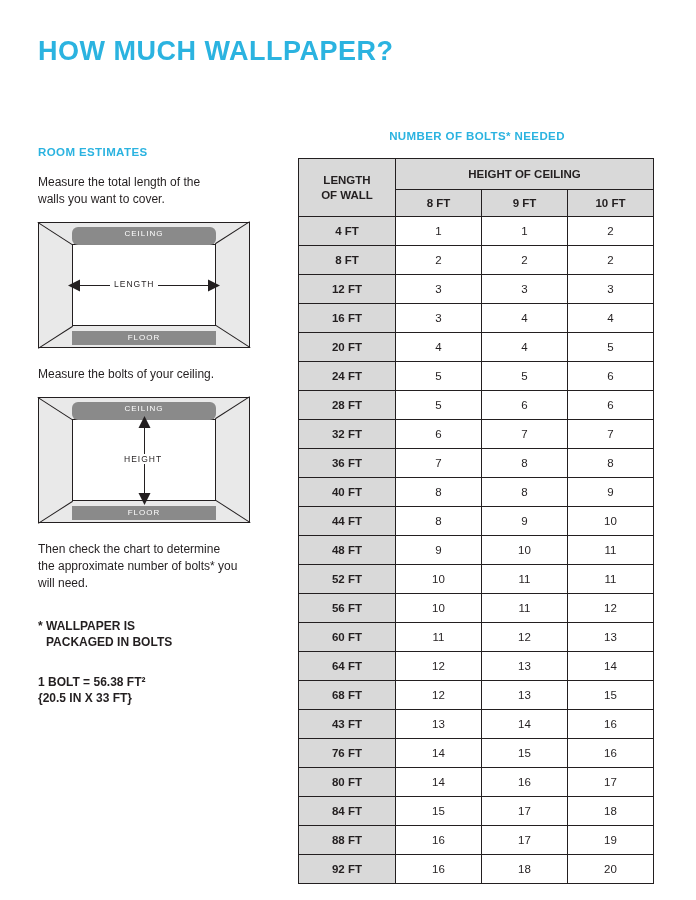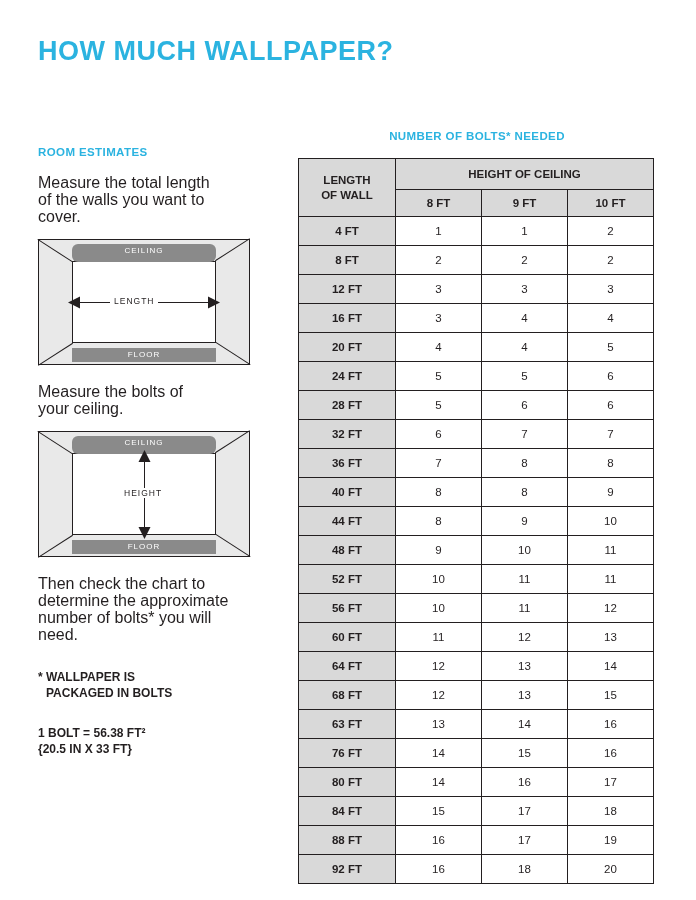--- a/index.html
+++ b/index.html
@@ -39,21 +39,21 @@
     width: 230px;
   }
   .section-head {
     font-size: 11.5px;
     font-weight: bold;
     color: #2bb3e0;
     letter-spacing: 0.4px;
     margin-bottom: 16px;
   }
   .para {
-    font-size: 16px;
+    font-size: 12px;
     line-height: 17px;
     color: #231f20;
     margin-bottom: 14px;
     max-width: 180px;
   }
   .para.wide { max-width: 200px; }
 
   
   .room {
     position: relative;
@@ -390,21 +390,21 @@
             <td class="val">13</td>
             <td class="val">14</td>
           </tr>
           <tr>
             <td class="rowhead">68 FT</td>
             <td class="val">12</td>
             <td class="val">13</td>
             <td class="val">15</td>
           </tr>
           <tr>
-            <td class="rowhead">63 FT</td>
+            <td class="rowhead">43 FT</td>
             <td class="val">13</td>
             <td class="val">14</td>
             <td class="val">16</td>
           </tr>
           <tr>
             <td class="rowhead">76 FT</td>
             <td class="val">14</td>
             <td class="val">15</td>
             <td class="val">16</td>
           </tr>

